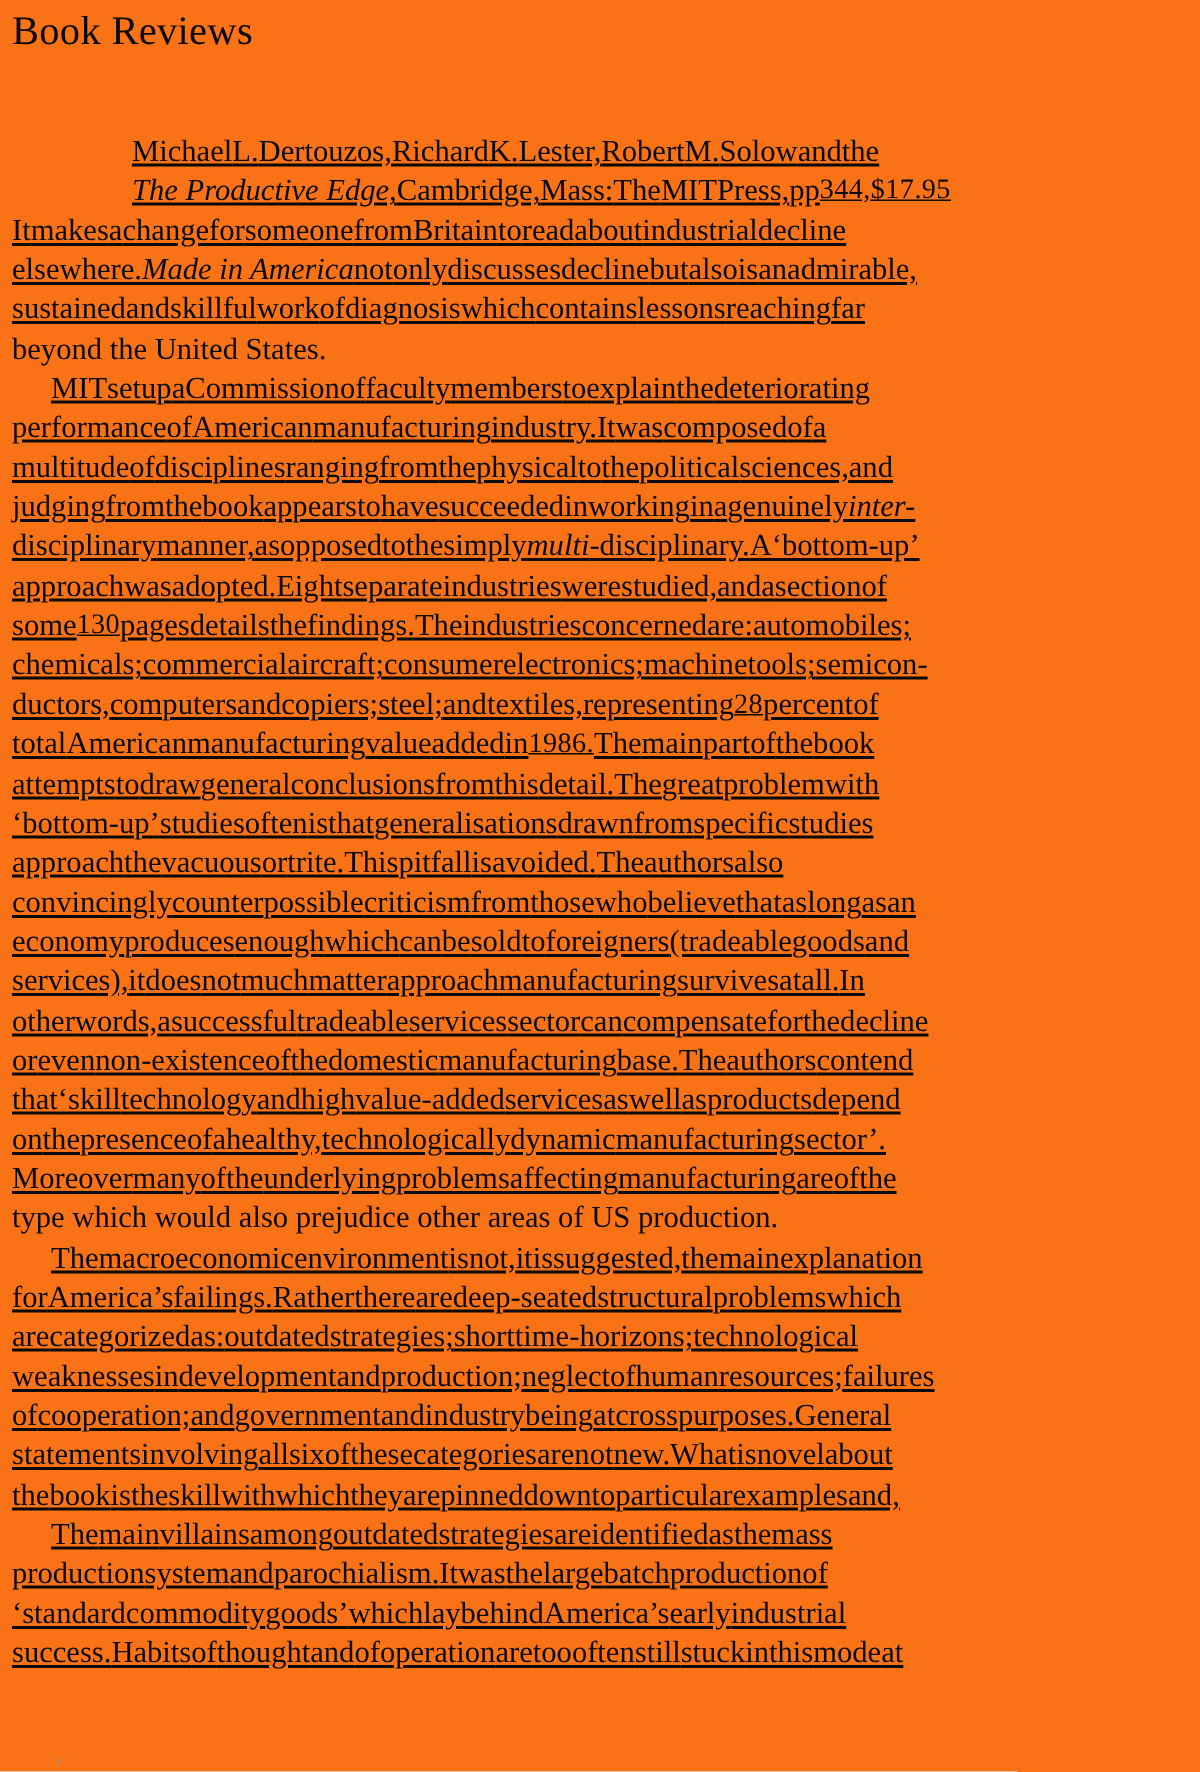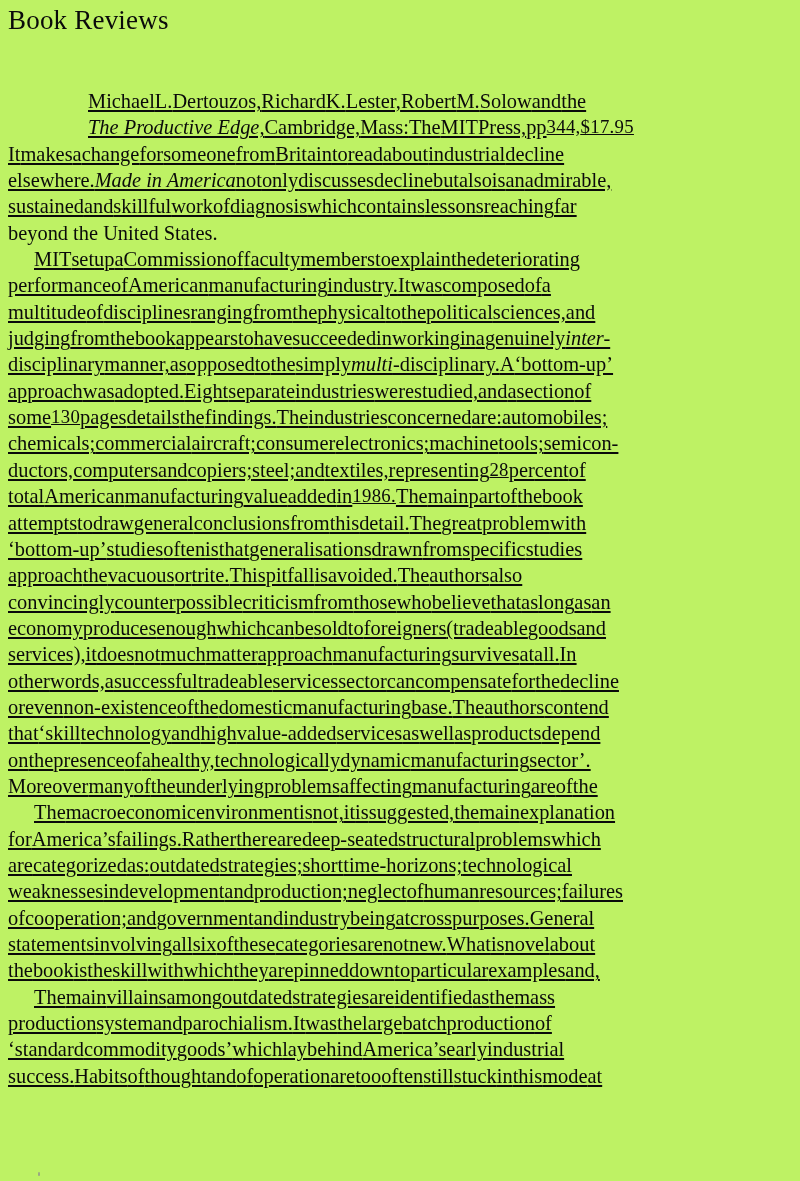--- a/index.html
+++ b/index.html
@@ -17,21 +17,21 @@
     color: #0a0a0a;
     -webkit-font-smoothing: antialiased;
   }
 
   .page {
     position: absolute;
     left: 0;
     top: 0;
     width: 800px;
     height: 1181px;
-    background: #bef264;
+    background: #f97316;
   }
 
   
   .running-head {
     position: absolute;
     left: 8px;
     top: 4px;
     font-size: 27px;
     line-height: 32px;
     letter-spacing: 0.2px;
@@ -460,20 +460,21 @@
           <span class="w">of</span>
           <span class="w">the</span>
           <span class="w">underlying</span>
           <span class="w">problems</span>
           <span class="w">affecting</span>
           <span class="w">manufacturing</span>
           <span class="w">are</span>
           <span class="w">of</span>
           <span class="w">the</span>
         </div>
+        <div class="tline"><span class="w">type which would also prejudice other areas of US production.</span></div>
       </div>
       <div>
         <div class="tline just pindent">
           <span class="w">The</span>
           <span class="w">macroeconomic</span>
           <span class="w">environment</span>
           <span class="w">is</span>
           <span class="w">not,</span>
           <span class="w">it</span>
           <span class="w">is</span>

